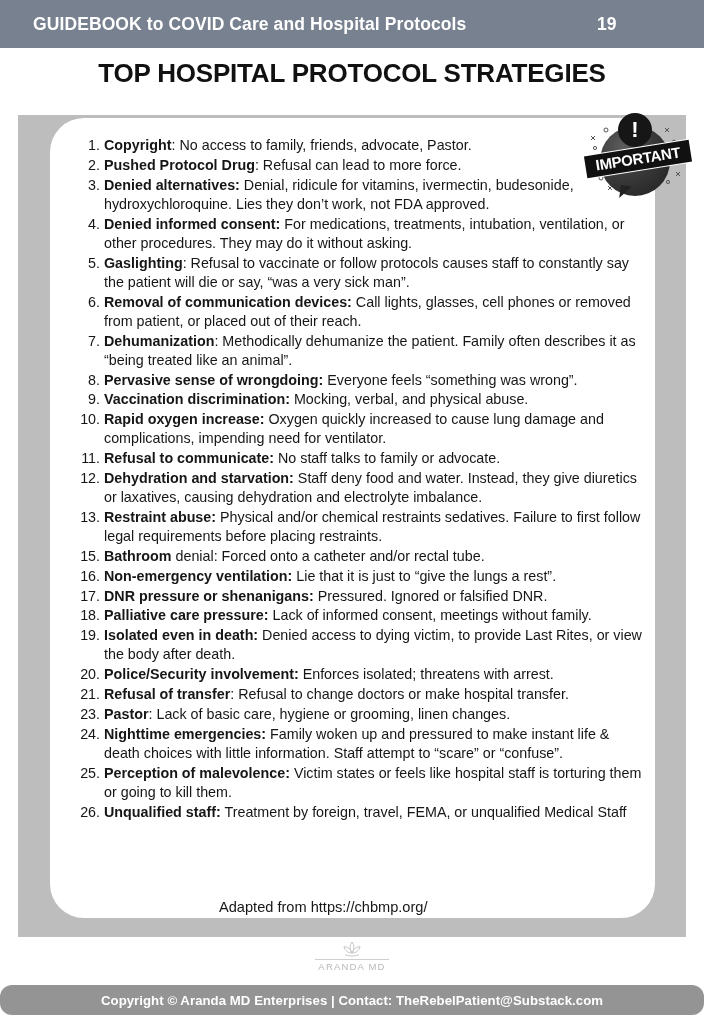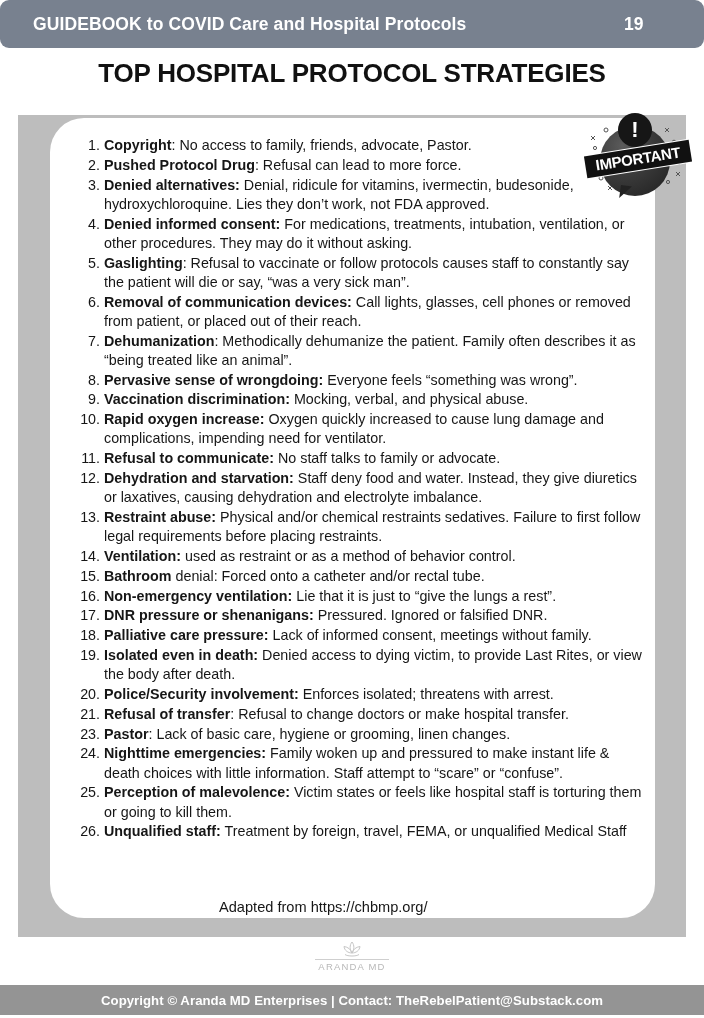--- a/index.html
+++ b/index.html
@@ -18,42 +18,40 @@
 
   
   .header-band {
     position: absolute;
     left: 0; top: 0;
     width: 704px;
     height: 48px;
     background: #78818f;
     display: flex;
     align-items: center;
-    border-radius: 9px;
   }
   .header-title {
     position: absolute;
     left: 33px;
     top: 50%;
     transform: translateY(-50%);
     color: #ffffff;
     font-size: 17.5px;
     font-weight: 700;
     letter-spacing: 0.1px;
     white-space: nowrap;
   }
   .header-pagenum {
     position: absolute;
     left: 597px;
     top: 50%;
     transform: translateY(-50%);
     color: #ffffff;
     font-size: 17.5px;
     font-weight: 700;
-    margin-left: 27px;
   }
 
   
   .page-heading {
     position: absolute;
     left: 0;
     top: 58px;
     width: 704px;
     text-align: center;
     font-size: 26px;
@@ -225,20 +223,21 @@
   .footer-band {
     position: absolute;
     left: 0;
     top: 985px;
     width: 704px;
     height: 30px;
     background: #949494;
     display: flex;
     align-items: center;
     justify-content: center;
+    border-radius: 12px;
   }
   .footer-text {
     color: #ffffff;
     font-size: 13.2px;
     font-weight: 700;
     letter-spacing: 0.05px;
   }
 </style>
 </head>
 <body>
@@ -261,21 +260,20 @@
     <li><span class="num">4.</span><span class="lead">Denied informed consent:</span><span class="rest"> For medications, treatments, intubation, ventilation, or other procedures. They may do it without asking.</span></li>
     <li><span class="num">5.</span><span class="lead">Gaslighting</span><span class="rest">: Refusal to vaccinate or follow protocols causes staff to constantly say the patient will die or say, “was a very sick man”.</span></li>
     <li><span class="num">6.</span><span class="lead">Removal of communication devices:</span><span class="rest"> Call lights, glasses, cell phones or removed from patient, or placed out of their reach.</span></li>
     <li><span class="num">7.</span><span class="lead">Dehumanization</span><span class="rest">: Methodically dehumanize the patient. Family often describes it as “being treated like an animal”.</span></li>
     <li><span class="num">8.</span><span class="lead">Pervasive sense of wrongdoing:</span><span class="rest"> Everyone feels “something was wrong”.</span></li>
     <li><span class="num">9.</span><span class="lead">Vaccination discrimination:</span><span class="rest"> Mocking, verbal, and physical abuse.</span></li>
     <li><span class="num">10.</span><span class="lead">Rapid oxygen increase:</span><span class="rest"> Oxygen quickly increased to cause lung damage and complications, impending need for ventilator.</span></li>
     <li><span class="num">11.</span><span class="lead">Refusal to communicate:</span><span class="rest"> No staff talks to family or advocate.</span></li>
     <li><span class="num">12.</span><span class="lead">Dehydration and starvation:</span><span class="rest"> Staff deny food and water. Instead, they give diuretics or laxatives, causing dehydration and electrolyte imbalance.</span></li>
     <li><span class="num">13.</span><span class="lead">Restraint abuse:</span><span class="rest"> Physical and/or chemical restraints sedatives. Failure to first follow legal requirements before placing restraints.</span></li>
-    <li><span class="num">14.</span><span class="lead">Ventilation:</span><span class="rest"> used as restraint or as a method of behavior control.</span></li>
     <li><span class="num">15.</span><span class="lead">Bathroom</span><span class="rest"> denial: Forced onto a catheter and/or rectal tube.</span></li>
     <li><span class="num">16.</span><span class="lead">Non-emergency ventilation:</span><span class="rest"> Lie that it is just to “give the lungs a rest”.</span></li>
     <li><span class="num">17.</span><span class="lead">DNR pressure or shenanigans:</span><span class="rest"> Pressured. Ignored or falsified DNR.</span></li>
     <li><span class="num">18.</span><span class="lead">Palliative care pressure:</span><span class="rest"> Lack of informed consent, meetings without family.</span></li>
     <li><span class="num">19.</span><span class="lead">Isolated even in death:</span><span class="rest"> Denied access to dying victim, to provide Last Rites, or view the body after death.</span></li>
     <li><span class="num">20.</span><span class="lead">Police/Security involvement:</span><span class="rest"> Enforces isolated; threatens with arrest.</span></li>
     <li><span class="num">21.</span><span class="lead">Refusal of transfer</span><span class="rest">: Refusal to change doctors or make hospital transfer.</span></li>
     <li><span class="num">23.</span><span class="lead">Pastor</span><span class="rest">: Lack of basic care, hygiene or grooming, linen changes.</span></li>
     <li><span class="num">24.</span><span class="lead">Nighttime emergencies:</span><span class="rest"> Family woken up and pressured to make instant life &amp; death choices with little information. Staff attempt to “scare” or “confuse”.</span></li>
     <li><span class="num">25.</span><span class="lead">Perception of malevolence:</span><span class="rest"> Victim states or feels like hospital staff is torturing them or going to kill them.</span></li>

